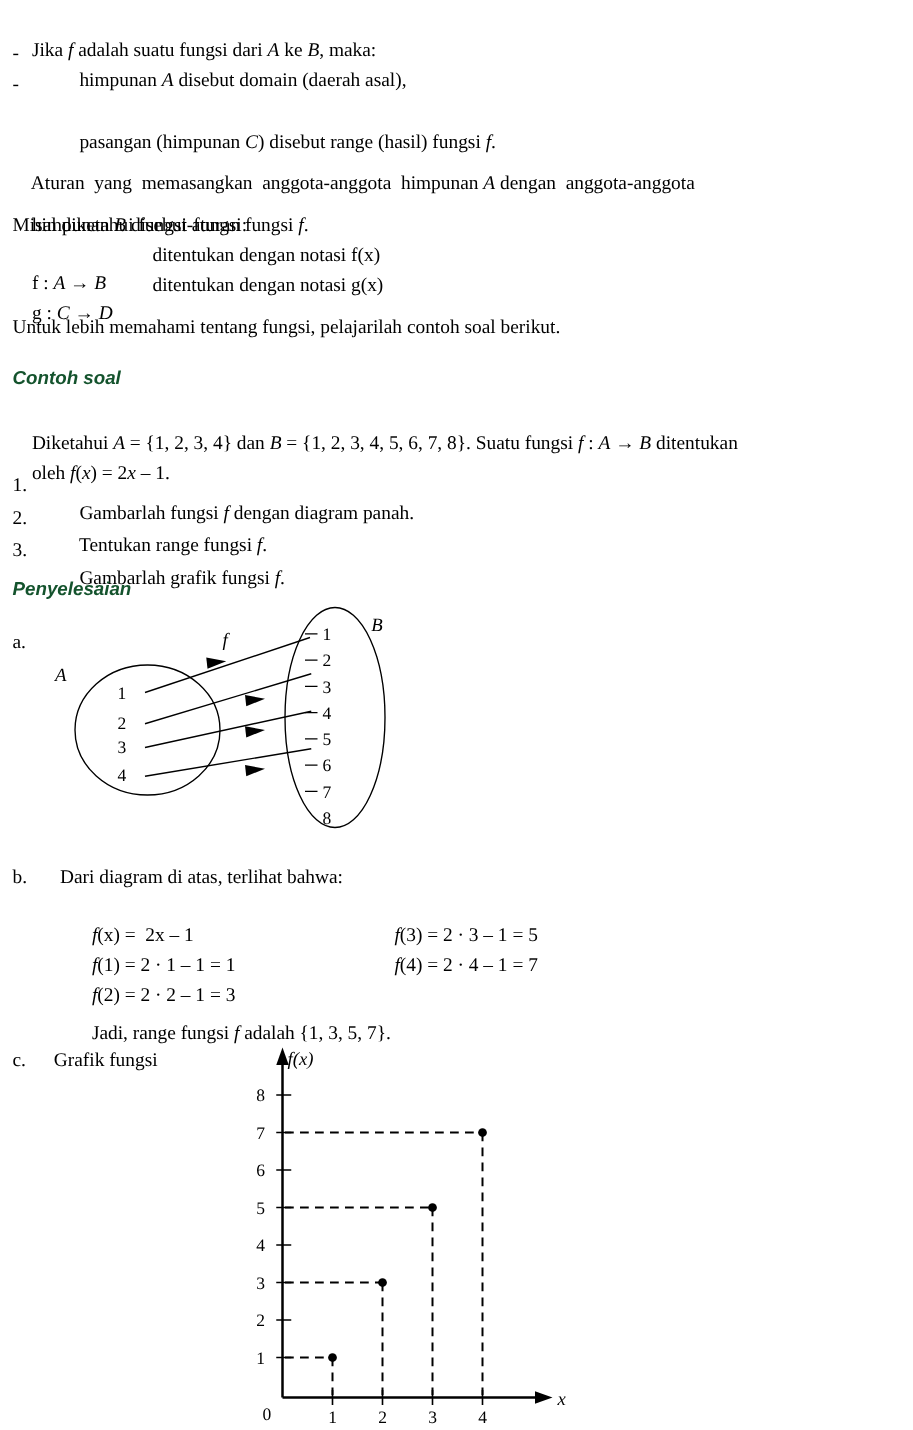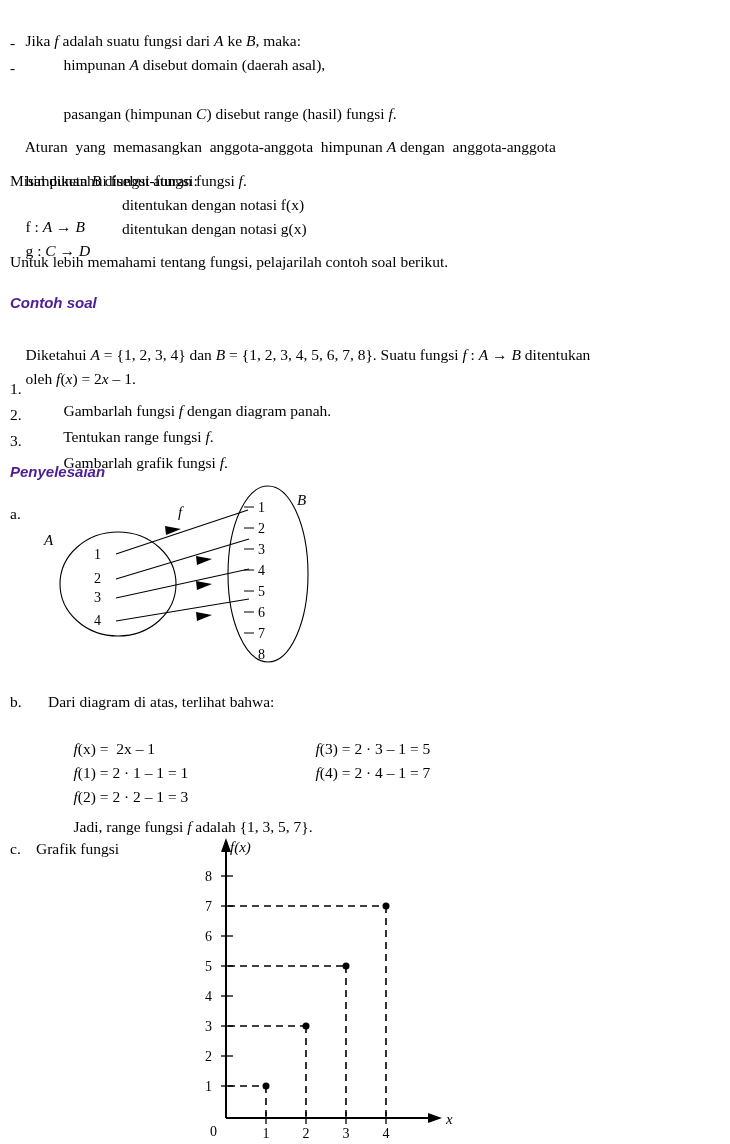--- a/index.html
+++ b/index.html
@@ -24,21 +24,21 @@
   }
   .tx {
     position: absolute;
     white-space: pre;
   }
   .blk {
     position: absolute;
   }
   i, .it { font-style: italic; }
   .hdr {
-    color: #4c1d95;
+    color: #14532d;
     font-style: italic;
     font-weight: bold;
     font-family: "Liberation Sans", sans-serif;
     font-size: 15px;
   }
   svg { display: block; }
 </style>
 </head>
 <body>
 
@@ -175,21 +175,21 @@
 
   <div class="tx" style="left:58px; top:764px;">
     <i>f</i><span>(2) = 2 · 2 – 1 = 3</span>
   </div>
 
   <div class="tx" style="left:58px; top:794px;">
     <span>Jadi, range fungsi </span><i>f</i><span> adalah {1, 3, 5, 7}.</span>
   </div>
 
   <div class="tx" style="left:10px; top:838px;">c.</div>
-  <div class="tx" style="left:36px; top:838px;">Grafik fungsi</div>
+  <div class="tx" style="left:43px; top:838px;">Grafik fungsi</div>
 
   <div class="blk" style="left:180px; top:832px; width:300px; height:310px;">
     <svg width="300" height="310" viewBox="0 0 300 310">
 
       <g stroke="#000" stroke-width="2" fill="none">
         <line x1="46" y1="286" x2="46" y2="16"></line>
         <line x1="46" y1="286" x2="252" y2="286"></line>
       </g>
       <polygon points="46,6 41,20 51,20" fill="#000"></polygon>
       <polygon points="262,286 248,281 248,291" fill="#000"></polygon>

